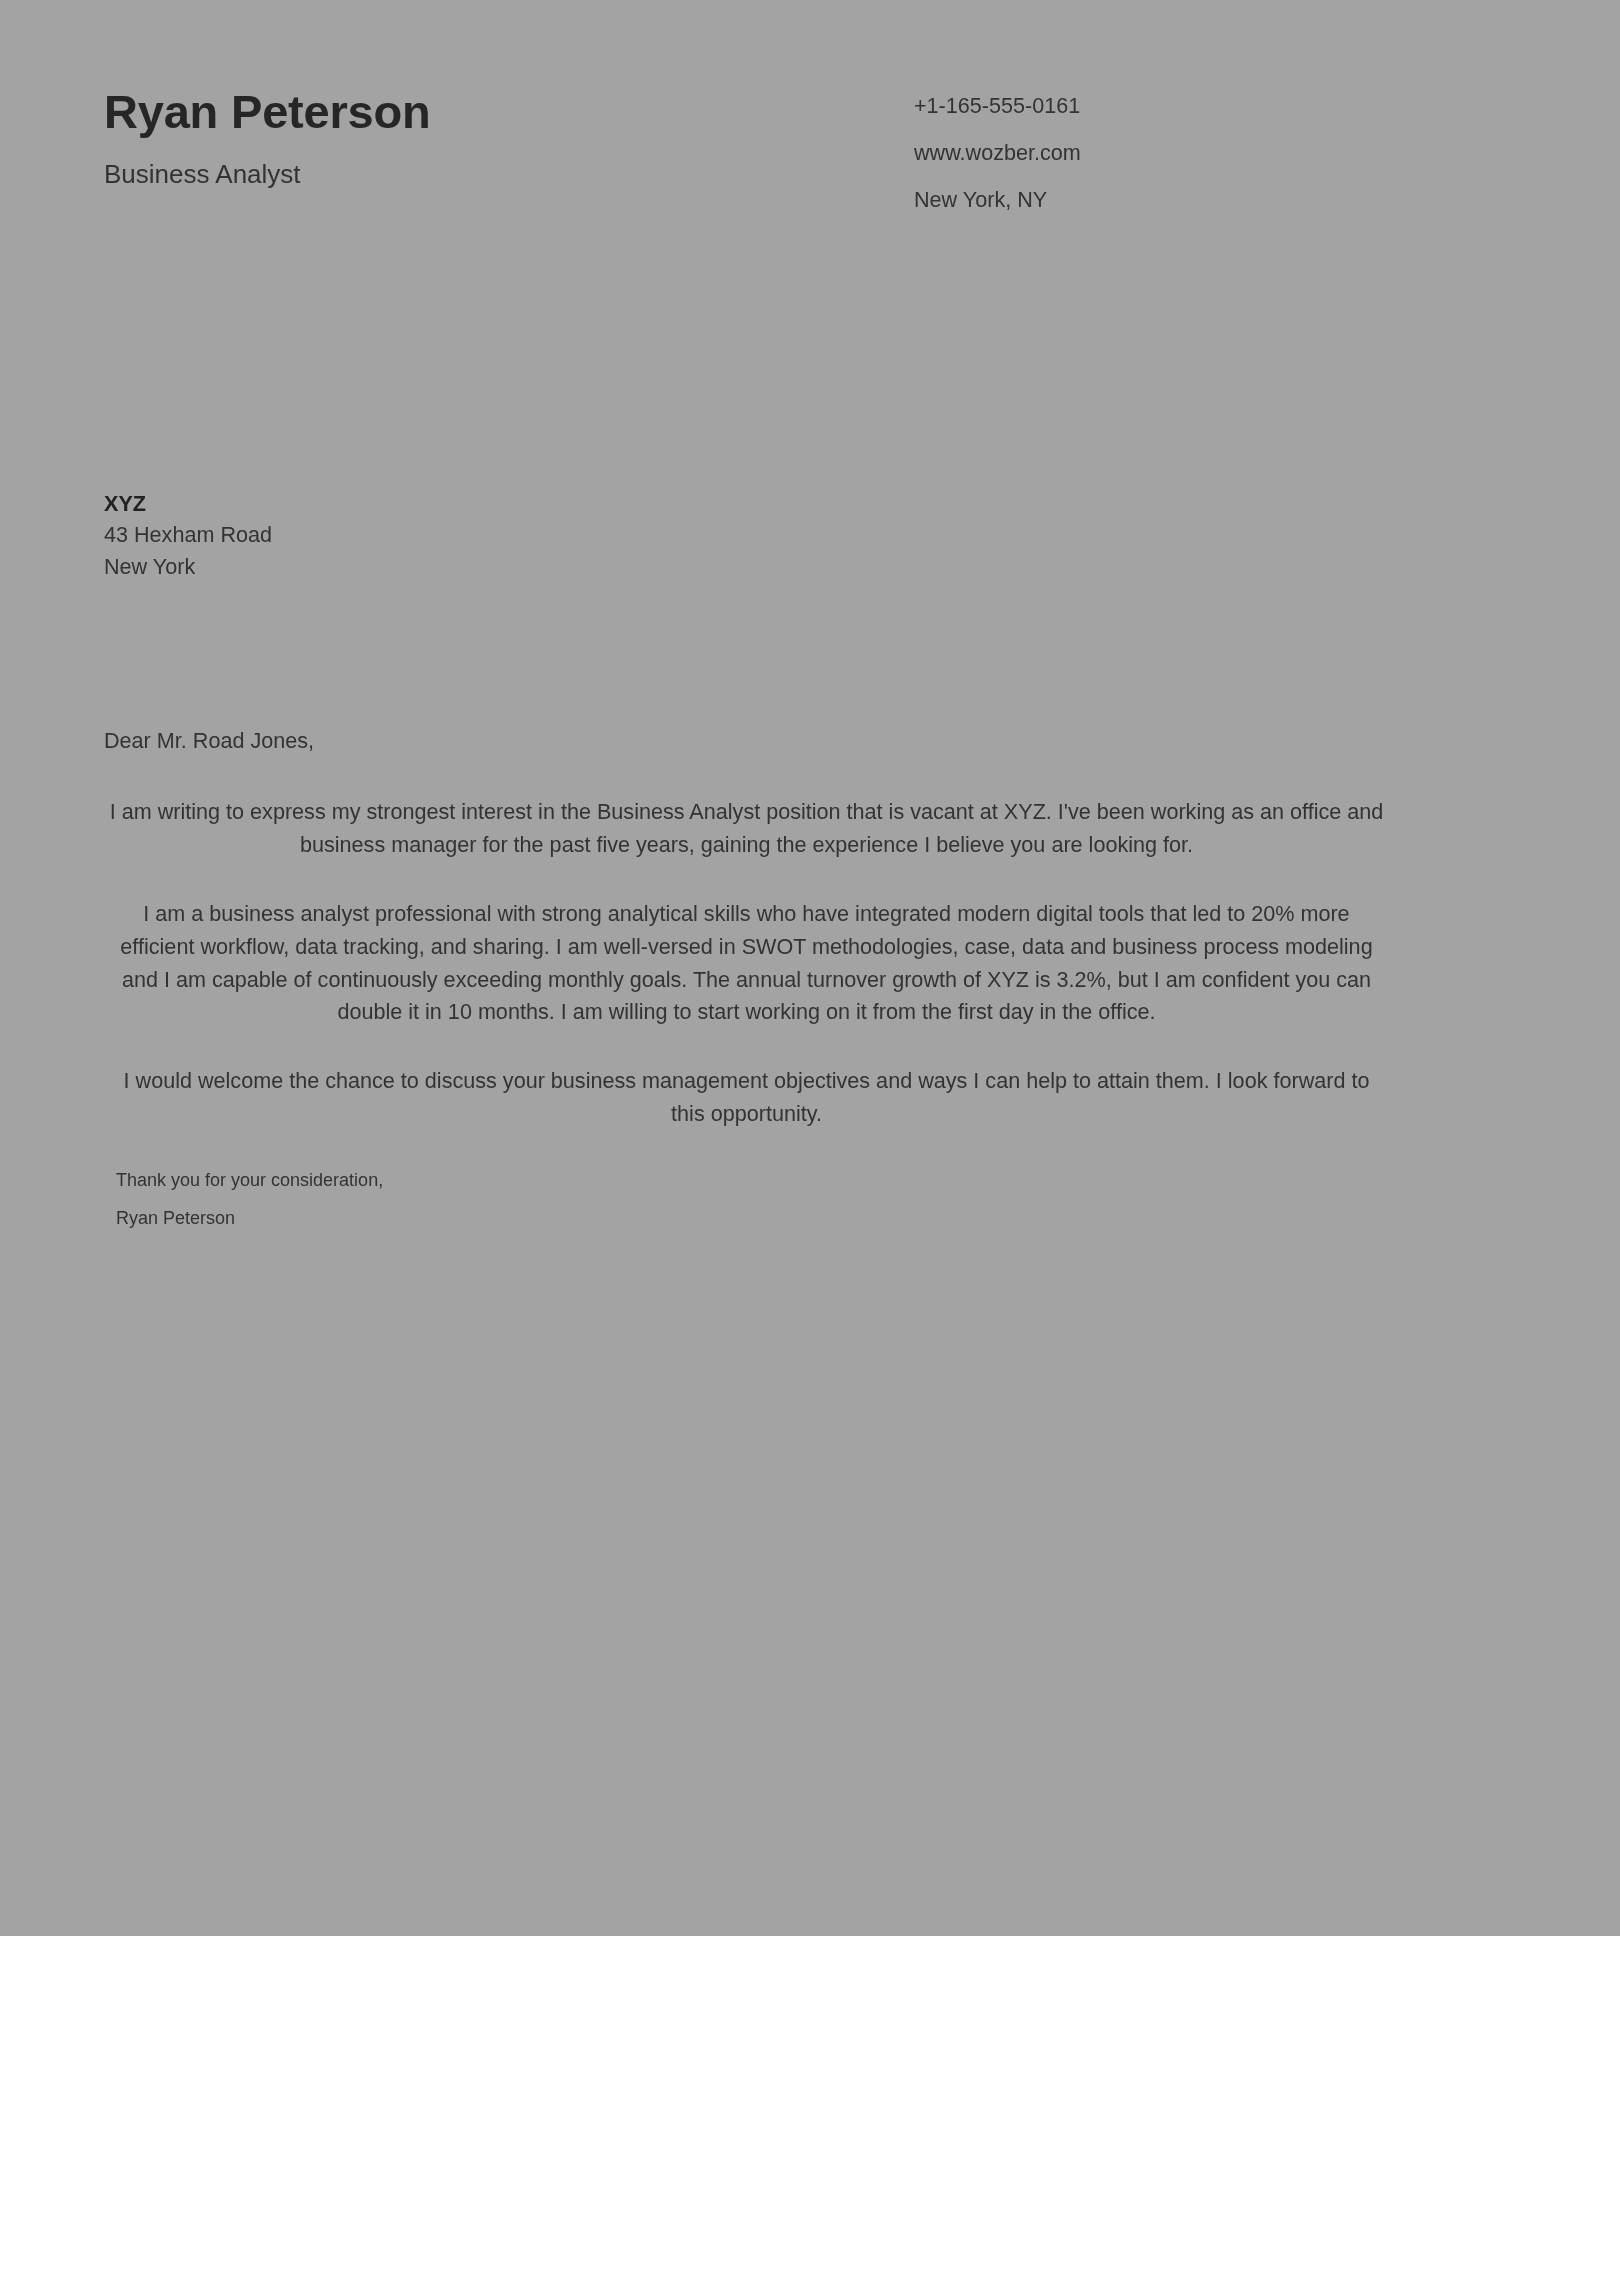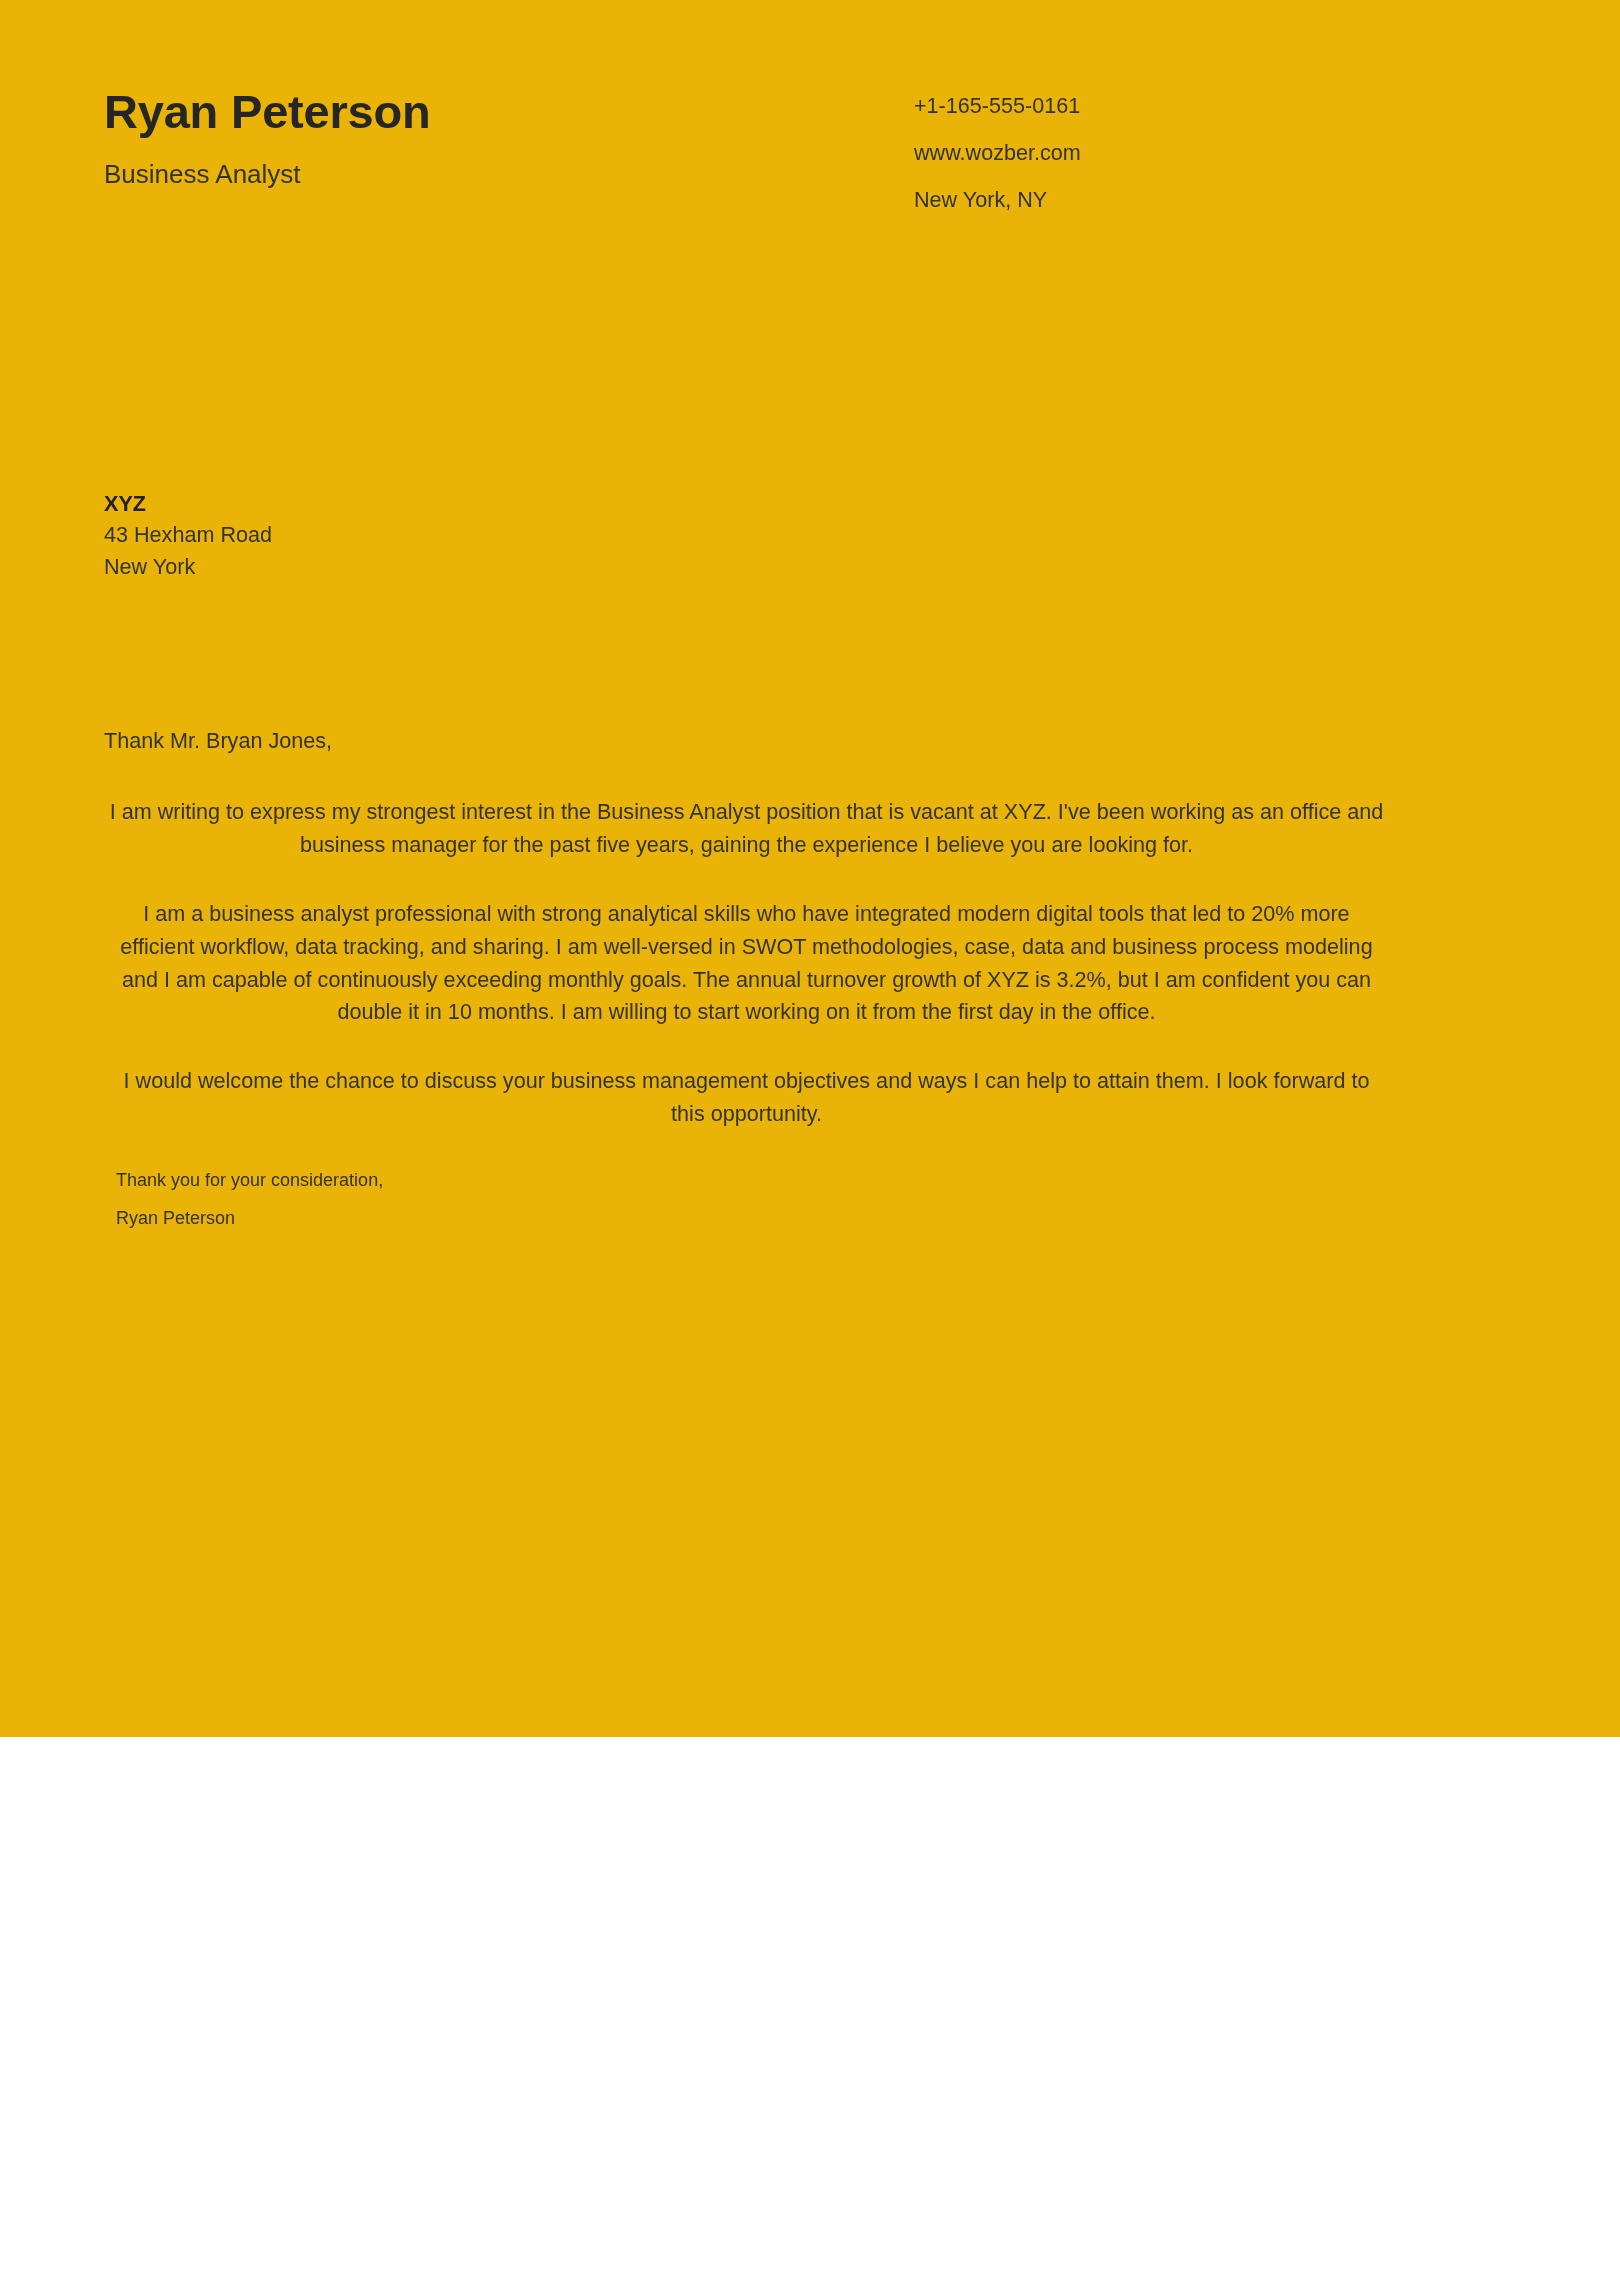--- a/index.html
+++ b/index.html
@@ -3,22 +3,22 @@
 <meta charset="utf-8">
 <style>
   html, body {
     margin: 0;
     padding: 0;
     background: #ffffff;
   }
   .page {
     position: relative;
     width: 1620px;
-    height: 1737px;
-    background: #eab308;
+    height: 1936px;
+    background: #a3a3a3;
     font-family: "Liberation Sans", sans-serif;
     color: #333333;
     box-sizing: border-box;
     overflow: hidden;
   }
 
   
   .header {
     position: absolute;
     left: 104px;
@@ -137,21 +137,21 @@
   </div>
 
   <div class="recipient">
     <div class="recipient-company">XYZ</div>
     <div class="recipient-line">43 Hexham Road</div>
     <div class="recipient-line">New York</div>
   </div>
 
   <div class="letter">
 
-    <p class="salutation">Thank Mr. Bryan Jones,</p>
+    <p class="salutation">Dear Mr. Road Jones,</p>
 
     <p class="paragraph">I am writing to express my strongest interest in the Business Analyst position that is vacant at XYZ. I've been working as an office and business manager for the past five years, gaining the experience I believe you are looking for.</p>
 
     <p class="paragraph">I am a business analyst professional with strong analytical skills who have integrated modern digital tools that led to 20% more efficient workflow, data tracking, and sharing. I am well-versed in SWOT methodologies, case, data and business process modeling and I am capable of continuously exceeding monthly goals. The annual turnover growth of XYZ is 3.2%, but I am confident you can double it in 10 months. I am willing to start working on it from the first day in the office.</p>
 
     <p class="paragraph">I would welcome the chance to discuss your business management objectives and ways I can help to attain them. I look forward to this opportunity.</p>
 
     <div class="signoff">
       <div class="signoff-line">Thank you for your consideration,</div>
       <div class="signoff-line">Ryan Peterson</div>

